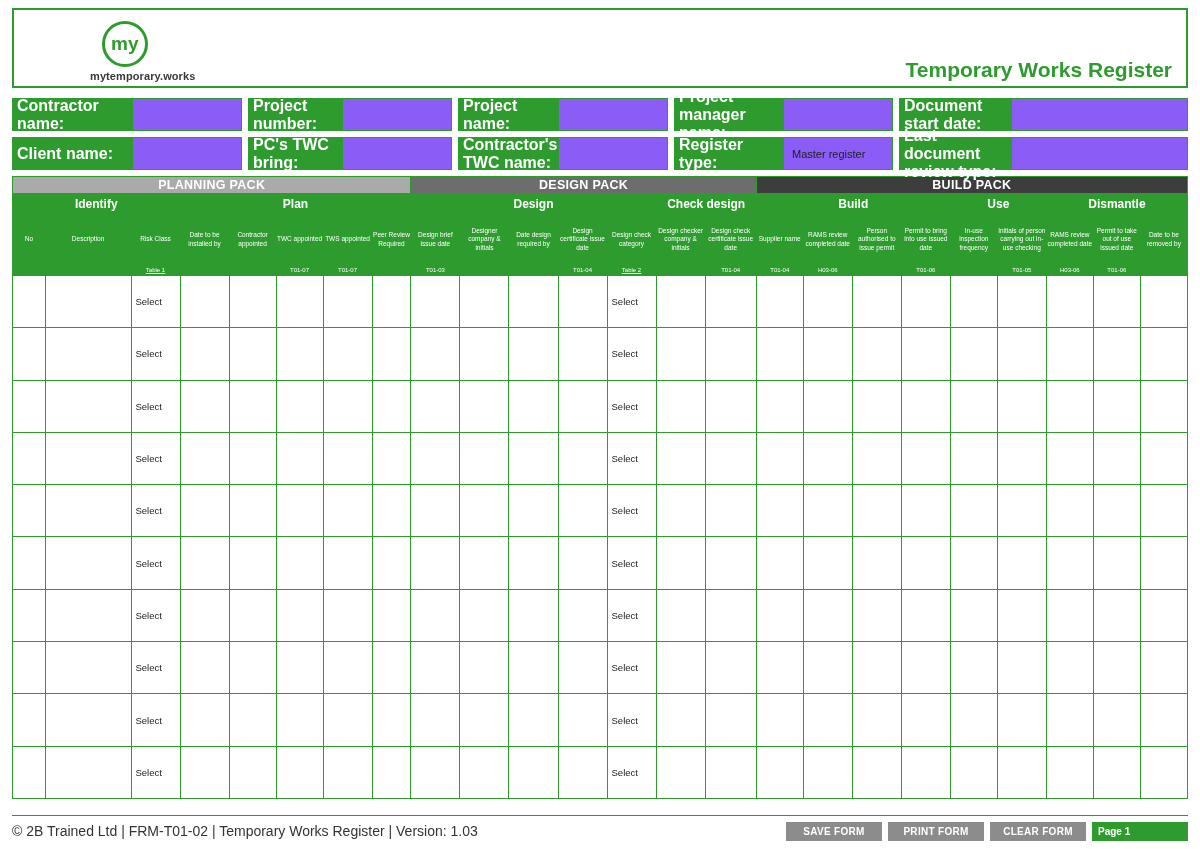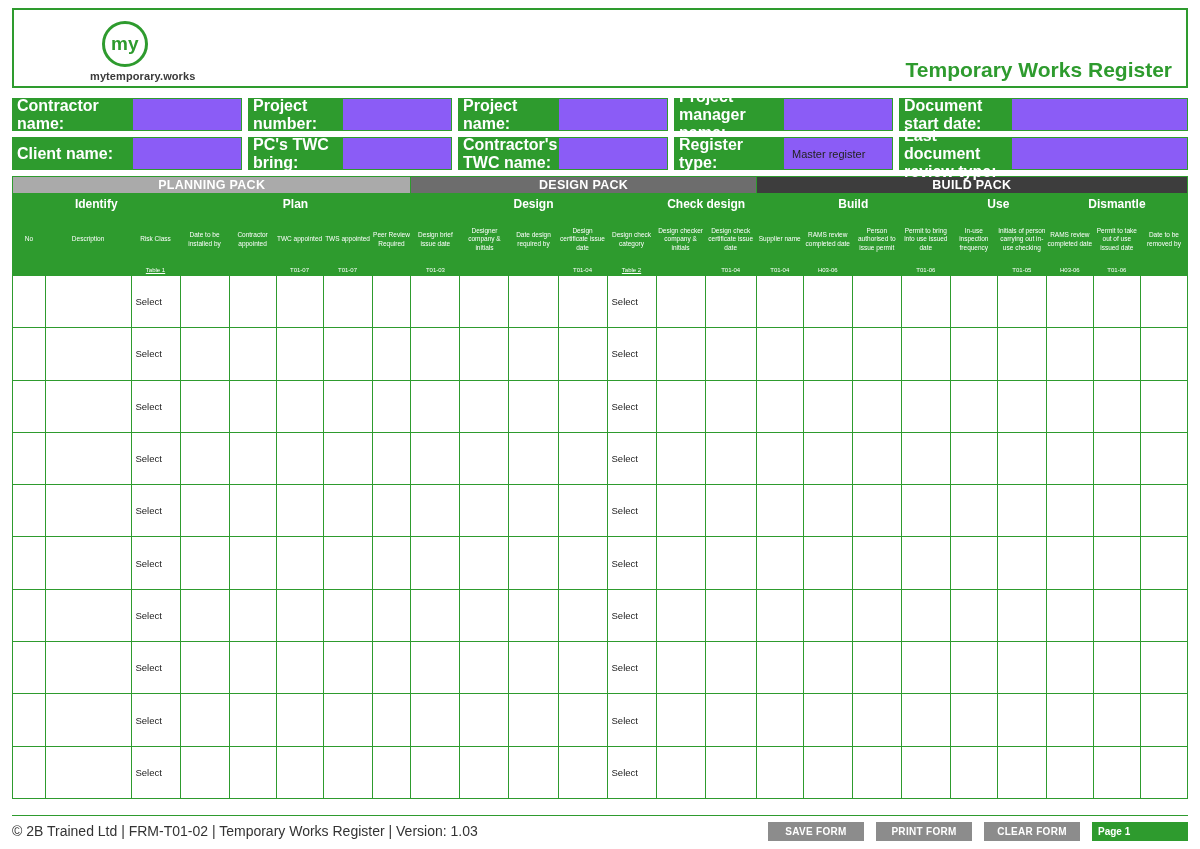--- a/index.html
+++ b/index.html
@@ -73,21 +73,21 @@
   .body-row td { height:52.3px; background:#fff; vertical-align:middle; }
   .sel { font-size:9.5px; color:#222; padding-left:4px; }
 
   
   .footer {
     position:absolute; left:12px; right:12px; bottom:8px;
     display:flex; align-items:center; justify-content:space-between;
     height:20px;
   }
   .copyright { font-size:14px; color:#333; }
-  .footer-btns { display:flex; align-items:stretch; gap:12px; height:19px; }
+  .footer-btns { display:flex; align-items:stretch; gap:6px; height:19px; }
   .fbtn {
     background:#8c8c8c; color:#fff; font-size:10px; font-weight:bold;
     display:flex; align-items:center; justify-content:center;
     width:96px; letter-spacing:.3px;
   }
   .page-badge {
     background:#2e9b2e; color:#fff; font-size:10px; font-weight:bold;
     display:flex; align-items:center; padding:0 6px; width:96px;
   }
   .hr-top { border-top:1px solid #2e9b2e; position:absolute; left:12px; right:12px; bottom:33px; }

